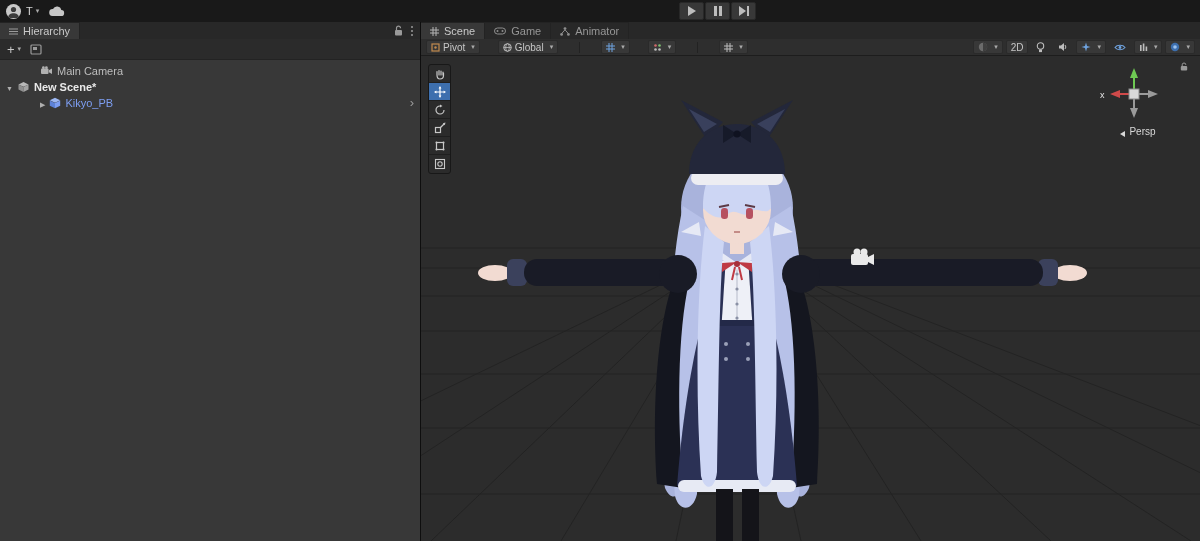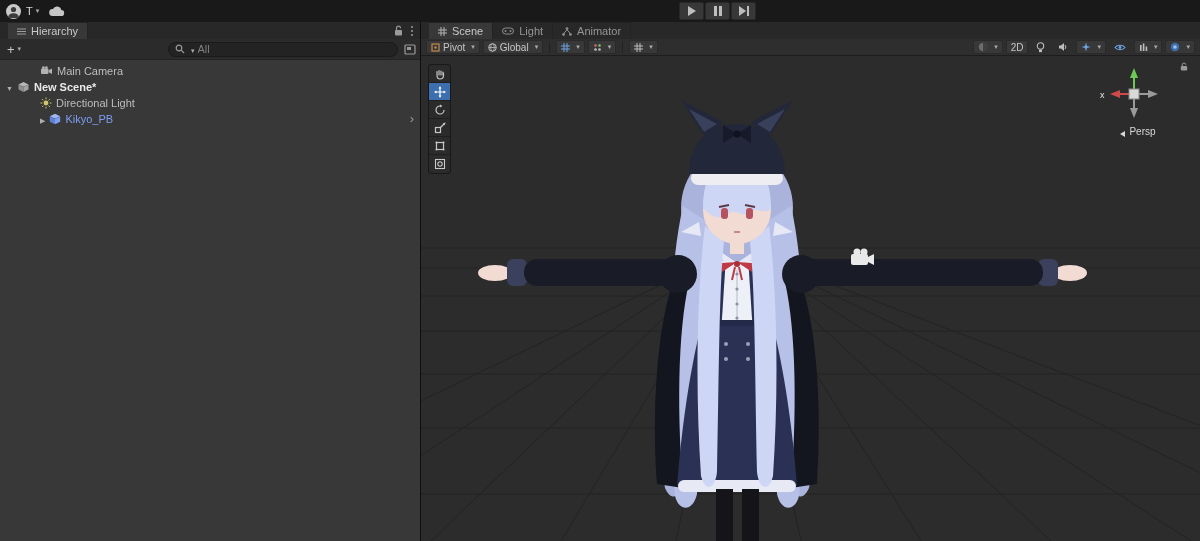--- a/index.html
+++ b/index.html
@@ -24,21 +24,21 @@
   .icon-pause { display:flex; gap:2px; }
   .icon-pause i { width:3px; height:10px; background:#bdbdbd; }
   .icon-step { display:flex; align-items:center; gap:1px; }
   .icon-step .bar { width:2px; height:10px; background:#bdbdbd; }
 
   
   .main { display:flex; height:519px; }
 
   
   .hierarchy { width:421px; background:#383838; border-right:1px solid #0e0e0e; display:flex; flex-direction:column; }
-  .tabstrip { height:17px; background:#282828; display:flex; align-items:stretch; flex:none;padding-left:8px; }
+  .tabstrip { height:17px; background:#282828; display:flex; align-items:stretch; flex:none; }
   .tab { display:flex; align-items:center; gap:5px; padding:0 9px; color:#c9c9c9; background:#383838; border-right:1px solid #232323; border-top:1px solid #232323; }
   .tab.inactive { background:transparent; color:#969696; }
   .tabstrip .spacer { flex:1; }
   .strip-icons { display:flex; align-items:center; gap:8px; padding:0 7px; }
   .kebab { display:flex; flex-direction:column; gap:2px; }
   .kebab i { width:2px; height:2px; border-radius:50%; background:#9a9a9a; }
 
   .h-toolbar { height:21px; background:#2b2b2b; border-bottom:1px solid #232323; display:flex; align-items:center; padding:0 4px; flex:none; }
   .add-btn { display:flex; align-items:center; color:#c9c9c9; font-size:13px; padding:0 3px; }
   .searchbox { margin-left:auto; width:230px; height:15px; background:#232323; border:1px solid #1a1a1a; border-radius:8px; display:flex; align-items:center; padding:0 6px; gap:3px; }
@@ -51,21 +51,21 @@
   .fold-open::after { content:"▼"; font-size:7px; color:#aeaeae; }
   .fold-closed::after { content:"▶"; font-size:7px; color:#aeaeae; }
   .row.root .label { color:#e9e9e9; font-weight:bold; }
   .row.child { padding-left:40px; }
   .row.prefab-row { padding-left:40px; }
   .row.prefab-row .label { color:#7d9ef1; }
   .prefab-open-arrow { position:absolute; right:6px; top:0; color:#9a9a9a; font-size:13px; line-height:16px; }
 
   
   .scenepanel { flex:1; display:flex; flex-direction:column; background:#84cc16; min-width:0; }
-  .s-toolbar { height:17px; background:#2e2e2e; border-bottom:1px solid #1d1d1d; display:flex; align-items:center; padding:0 5px; gap:3px; flex:none; }
+  .s-toolbar { height:17px; background:#2e2e2e; border-bottom:1px solid #1d1d1d; display:flex; align-items:center; padding:0 5px; gap:18px; flex:none; }
   .tb-btn { height:14px; display:flex; align-items:center; gap:3px; padding:0 4px; background:#383838; border:1px solid #2a2a2a; border-radius:2px; color:#c6c6c6; font-size:10px; white-space:nowrap; }
   .tb-btn.flat { background:transparent; border-color:transparent; }
   .tb-sep { width:1px; height:11px; background:#222222; margin:0 3px; }
   .tb-right { margin-left:auto; display:flex; align-items:center; gap:3px; }
 
   .viewport { position:relative; flex:1; background:#2c2c2c; overflow:hidden; }
   .layer { position:absolute; inset:0; width:100%; height:100%; }
 
   .toolstrip { position:absolute; left:7px; top:8px; width:23px; background:#2b2b2b; border:1px solid #181818; border-radius:3px; overflow:hidden; z-index:3; }
   .tool { height:18px; display:flex; align-items:center; justify-content:center; border-bottom:1px solid #1f1f1f; }
@@ -144,30 +144,20 @@
             <i></i>
             <i></i>
           </span>
       </div>
     </div>
 
     <div class="h-toolbar">
       <span class="add-btn caret">
         <span>+</span>
       </span>
-      <div class="searchbox">
-        <span>
-          <svg width="10" height="10" viewBox="0 0 10 10">
-              <circle cx="4" cy="4" r="2.8" fill="none" stroke="#9a9a9a" stroke-width="1.2"></circle>
-              <line x1="6.2" y1="6.2" x2="9" y2="9" stroke="#9a9a9a" stroke-width="1.2"></line>
-            </svg>
-        </span>
-        <span class="caret"></span>
-        <input value="" placeholder="All" style="">
-      </div>
       <span class="right-ic">
         <svg width="12" height="11" viewBox="0 0 12 11">
             <rect x="1" y="1" width="10" height="9" rx="1" fill="none" stroke="#9a9a9a" stroke-width="1.2"></rect>
             <rect x="3" y="3" width="4" height="3" fill="#9a9a9a"></rect>
           </svg>
       </span>
     </div>
 
     <div class="tree">
       <div class="row child">
@@ -185,38 +175,20 @@
         <span class="fold-open"></span>
         <span>
           <svg width="13" height="12" viewBox="0 0 13 12">
               <path d="M6.5 1 L11.5 3.4 L6.5 5.8 L1.5 3.4 Z" fill="#b9b9b9"></path>
               <path d="M1.5 3.6 L6.5 6 V11 L1.5 8.6 Z" fill="#8f8f8f"></path>
               <path d="M11.5 3.6 L6.5 6 V11 L11.5 8.6 Z" fill="#a3a3a3"></path>
             </svg>
         </span>
         <span class="label">New Scene*</span>
       </div>
-      <div class="row child">
-        <span>
-          <svg width="12" height="12" viewBox="0 0 12 12">
-              <circle cx="6" cy="6" r="2.4" fill="#cfc66a"></circle>
-              <g stroke="#cfc66a" stroke-width="1">
-                <line x1="6" y1="0.5" x2="6" y2="2.3"></line>
-                <line x1="6" y1="9.7" x2="6" y2="11.5"></line>
-                <line x1="0.5" y1="6" x2="2.3" y2="6"></line>
-                <line x1="9.7" y1="6" x2="11.5" y2="6"></line>
-                <line x1="2.1" y1="2.1" x2="3.4" y2="3.4"></line>
-                <line x1="8.6" y1="8.6" x2="9.9" y2="9.9"></line>
-                <line x1="2.1" y1="9.9" x2="3.4" y2="8.6"></line>
-                <line x1="8.6" y1="3.4" x2="9.9" y2="2.1"></line>
-              </g>
-            </svg>
-        </span>
-        <span class="label">Directional Light</span>
-      </div>
       <div class="row prefab-row">
         <span class="fold-closed"></span>
         <span>
           <svg width="12" height="12" viewBox="0 0 12 12">
               <path d="M6 0.8 L11.2 3.3 L6 5.8 L0.8 3.3 Z" fill="#9db7f2"></path>
               <path d="M0.8 3.6 L6 6.1 V11.2 L0.8 8.7 Z" fill="#5d82d8"></path>
               <path d="M11.2 3.6 L6 6.1 V11.2 L11.2 8.7 Z" fill="#7d9ef1"></path>
             </svg>
         </span>
         <span class="label">Kikyo_PB</span>
@@ -241,21 +213,21 @@
         <span>Scene</span>
       </div>
       <div class="tab inactive">
         <span>
           <svg width="12" height="8" viewBox="0 0 12 8">
               <rect x="0.5" y="1" width="11" height="6" rx="3" fill="none" stroke="#8e8e8e" stroke-width="1"></rect>
               <circle cx="3.5" cy="4" r="1" fill="#8e8e8e"></circle>
               <circle cx="8.5" cy="4" r="1" fill="#8e8e8e"></circle>
             </svg>
         </span>
-        <span>Light</span>
+        <span>Game</span>
       </div>
       <div class="tab inactive">
         <span>
           <svg width="10" height="9" viewBox="0 0 10 9">
               <circle cx="5" cy="1.6" r="1.4" fill="#8e8e8e"></circle>
               <circle cx="1.6" cy="7.4" r="1.4" fill="#8e8e8e"></circle>
               <circle cx="8.4" cy="7.4" r="1.4" fill="#8e8e8e"></circle>
               <line x1="5" y1="2.8" x2="1.9" y2="6.3" stroke="#8e8e8e"></line>
               <line x1="5" y1="2.8" x2="8.1" y2="6.3" stroke="#8e8e8e"></line>
             </svg>

